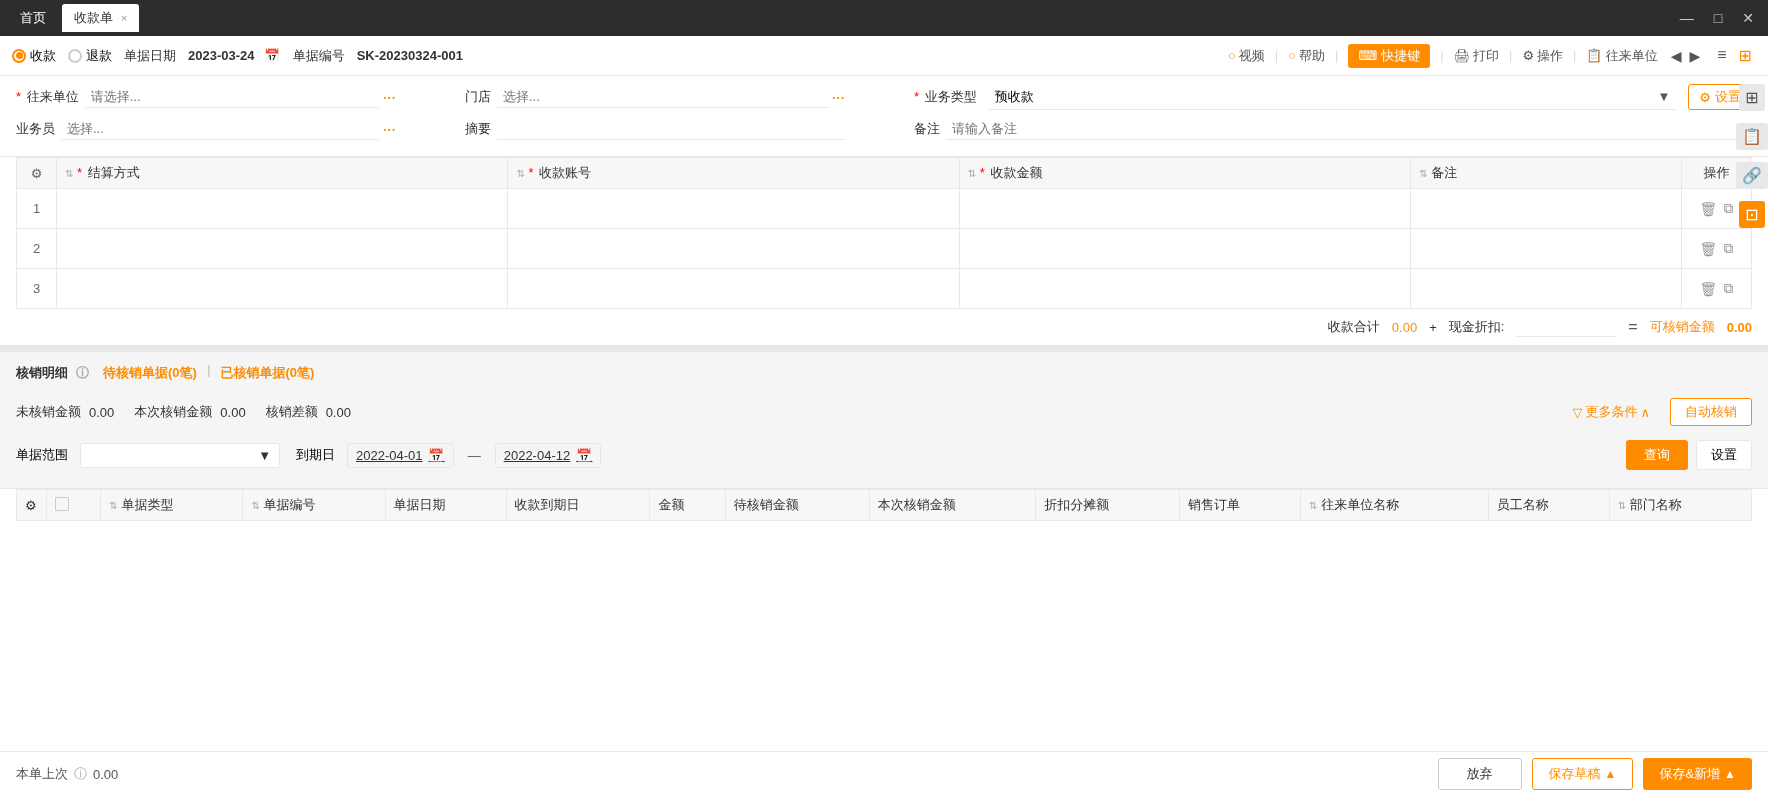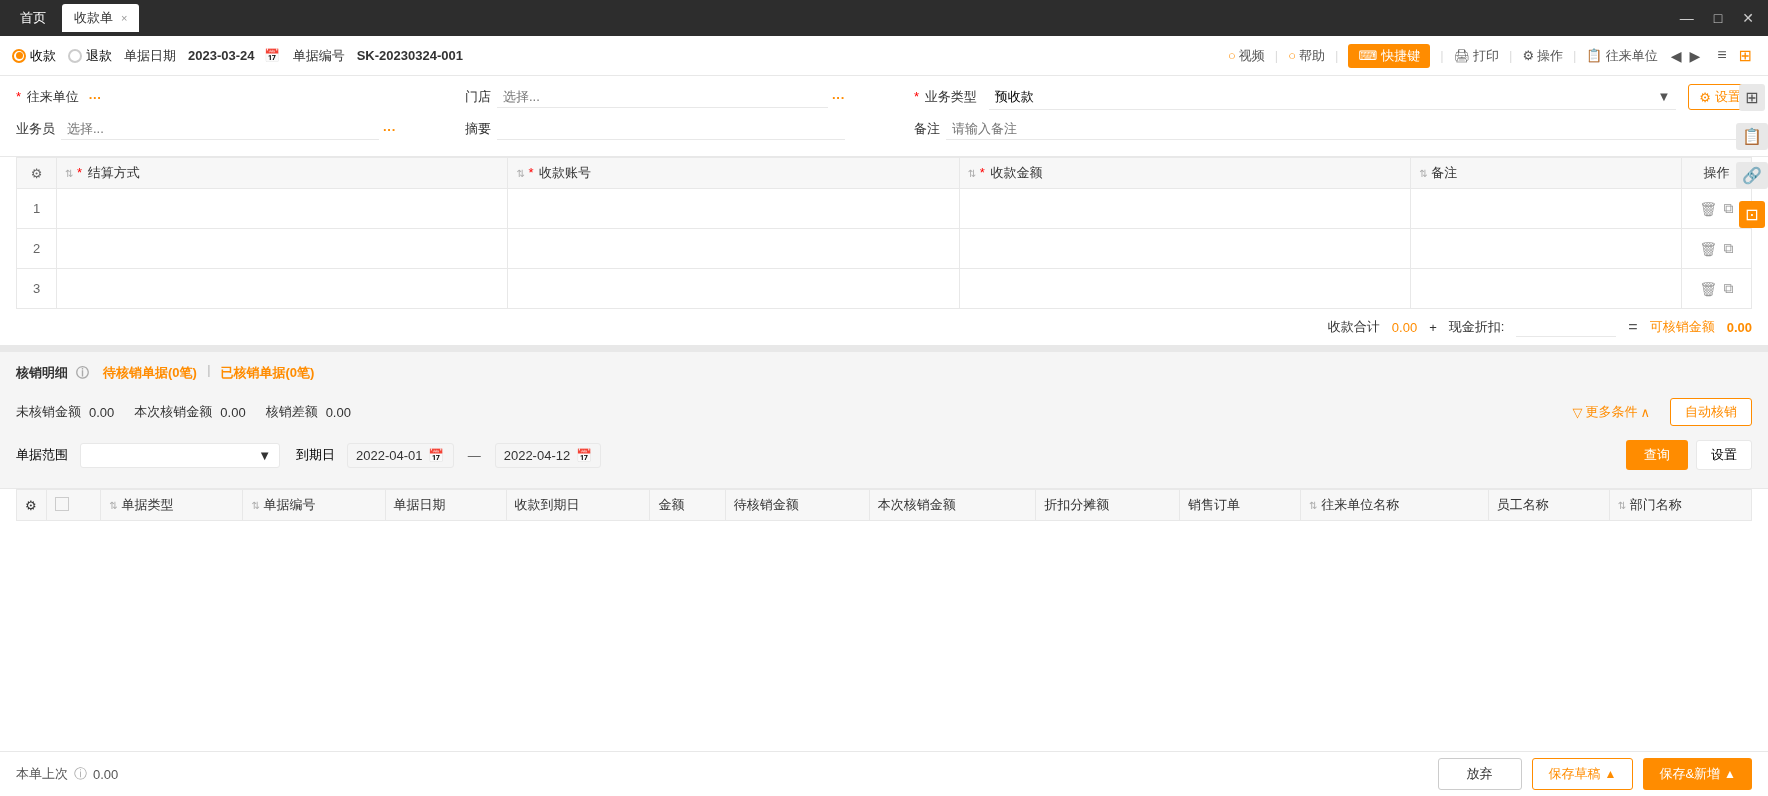--- a/index.html
+++ b/index.html
@@ -129,21 +129,21 @@
       display: flex; align-items: center; padding: 8px 0; gap: 16px;
     }
     .filter-field { display: flex; align-items: center; gap: 6px; }
     .filter-select {
       border: 1px solid #e8e8e8; border-radius: 3px; padding: 4px 8px;
       min-width: 180px; color: #333; background: #fff; cursor: pointer;
       display: flex; align-items: center; justify-content: space-between;
     }
     .filter-date {
       border: 1px solid #e8e8e8; border-radius: 3px; padding: 4px 8px;
-      display: flex; align-items: center; gap: 6px; color: #333;
+      display: flex; align-items: center; gap: 6px; color: #333; text-decoration: underline;
     }
     .query-btn {
       background: #ff8c00; color: #fff; padding: 5px 18px; border-radius: 3px;
       cursor: pointer; margin-left: auto; border: none;
     }
     .set-btn {
       background: #fff; border: 1px solid #e8e8e8; padding: 5px 14px; border-radius: 3px;
       cursor: pointer;
     }
 
@@ -271,20 +271,21 @@
   </div>
 
   <div class="form-area">
     <div class="form-row">
 
       <div class="form-field" style="flex:2; max-width:380px;">
         <span class="form-field-label">
           <span class="required-star">*</span>
           <span>往来单位</span>
         </span>
+        <input class="form-input" type="text" style="color: rgb(187, 187, 187);" placeholder="请选择...">
         <span class="ellipsis-btn">···</span>
       </div>
       <div class="form-divider" style="margin:0 30px;"></div>
 
       <div class="form-field" style="flex:2; max-width:380px;">
         <span class="form-field-label" style="margin-right:6px;">门店</span>
         <input class="form-input" type="text" style="color: rgb(187, 187, 187);" placeholder="选择...">
         <span class="ellipsis-btn">···</span>
       </div>
       <div class="form-divider" style="margin:0 30px;"></div>

